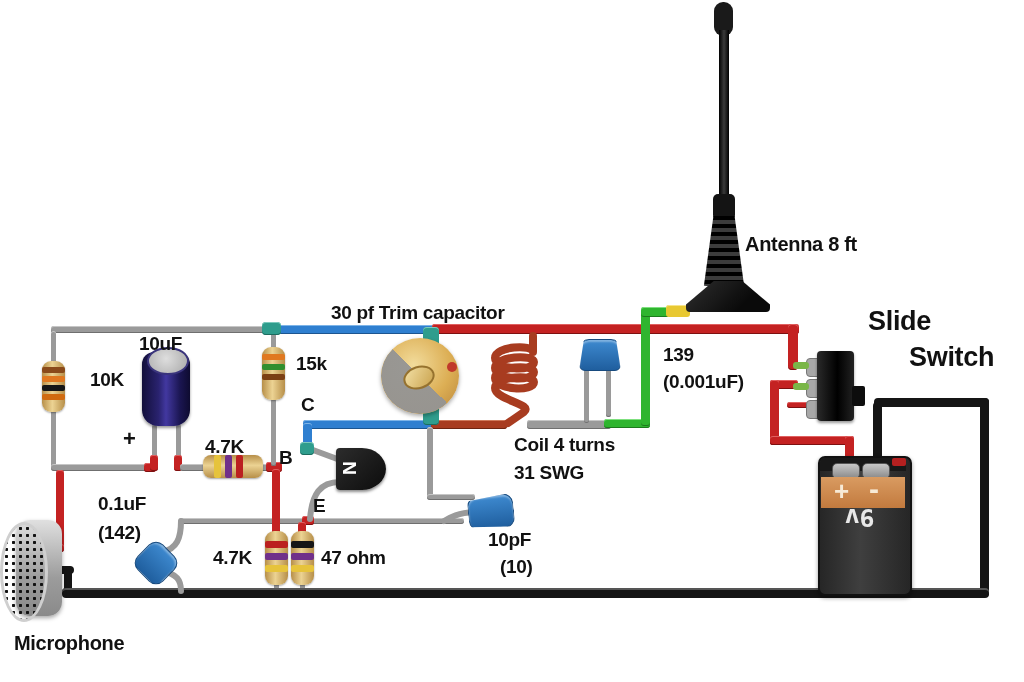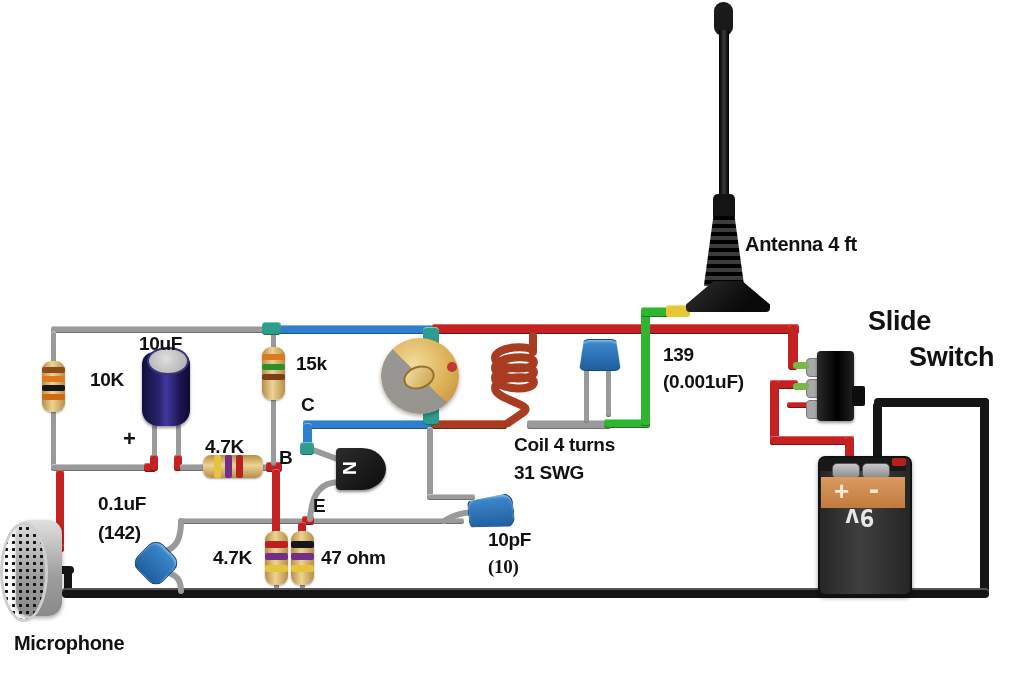--- a/index.html
+++ b/index.html
@@ -205,36 +205,37 @@
        background:linear-gradient(90deg,#262626,#3f3f3f 45%,#262626);border:2px solid #111;border-radius:7px;box-shadow:0 2px 4px rgba(0,0,0,.4);"></div>
   <div class="w" style="left:820px;top:458px;width:86px;height:13px;background:#181818;border-radius:5px 5px 0 0;"></div>
   <div class="w" style="left:892px;top:458px;width:14px;height:8px;background:#b42020;border-radius:2px;"></div>
   <div class="w" style="left:832px;top:463px;width:26px;height:14px;background:linear-gradient(180deg,#c8c8c8,#8a8a8a);border-radius:5px;border:1px solid #555;"></div>
   <div class="w" style="left:862px;top:463px;width:26px;height:14px;background:linear-gradient(180deg,#c8c8c8,#8a8a8a);border-radius:5px;border:1px solid #555;"></div>
   <div class="w" style="left:821px;top:477px;width:84px;height:31px;background:linear-gradient(180deg,#d99b61,#c27a3e);"></div>
   <div class="lbl" style="left:834px;top:478px;font-size:26px;color:#f7ead6;">+</div>
   <div class="lbl" style="left:869px;top:474px;font-size:30px;color:#f7ead6;">-</div>
   <div class="lbl" style="left:845px;top:505px;font-size:25px;color:#e8e8e8;transform:rotate(180deg);font-family:'DejaVu Sans Mono',monospace;">9v</div>
 
+  <div class="lbl" style="left:331px;top:303px;">30 pf Trim capacitor</div>
   <div class="lbl" style="left:139px;top:334px;">10uF</div>
   <div class="lbl" style="left:90px;top:370px;">10K</div>
   <div class="lbl" style="left:296px;top:354px;text-align:right;">15k</div>
   <div class="lbl" style="left:123px;top:428px;font-size:22px;">+</div>
   <div class="lbl" style="left:205px;top:437px;">4.7K</div>
   <div class="lbl" style="left:301px;top:395px;">C</div>
   <div class="lbl" style="left:279px;top:448px;">B</div>
   <div class="lbl" style="left:313px;top:496px;">E</div>
   <div class="lbl" style="left:98px;top:494px;">0.1uF</div>
   <div class="lbl" style="left:98px;top:523px;">(142)</div>
   <div class="lbl" style="left:213px;top:548px;">4.7K</div>
   <div class="lbl" style="left:321px;top:548px;">47 ohm</div>
   <div class="lbl" style="left:488px;top:530px;">10pF</div>
-  <div class="lbl" style="left:488px;top:557px;font-family:Liberation Serif, serif;">(10)</div>
+  <div class="lbl" style="left:500px;top:557px;">(10)</div>
   <div class="lbl" style="left:514px;top:435px;">Coil 4 turns</div>
   <div class="lbl" style="left:514px;top:463px;">31 SWG</div>
   <div class="lbl" style="left:663px;top:345px;">139</div>
   <div class="lbl" style="left:663px;top:372px;">(0.001uF)</div>
-  <div class="lbl med" style="left:745px;top:234px;">Antenna 4 ft</div>
+  <div class="lbl med" style="left:745px;top:234px;">Antenna 8 ft</div>
   <div class="lbl big" style="left:868px;top:308px;">Slide</div>
   <div class="lbl big" style="left:868px;top:344px;margin-left:41px;">Switch</div>
   <div class="lbl med" style="left:14px;top:633px;">Microphone</div>
 
 </div>
 
 </body></html>

